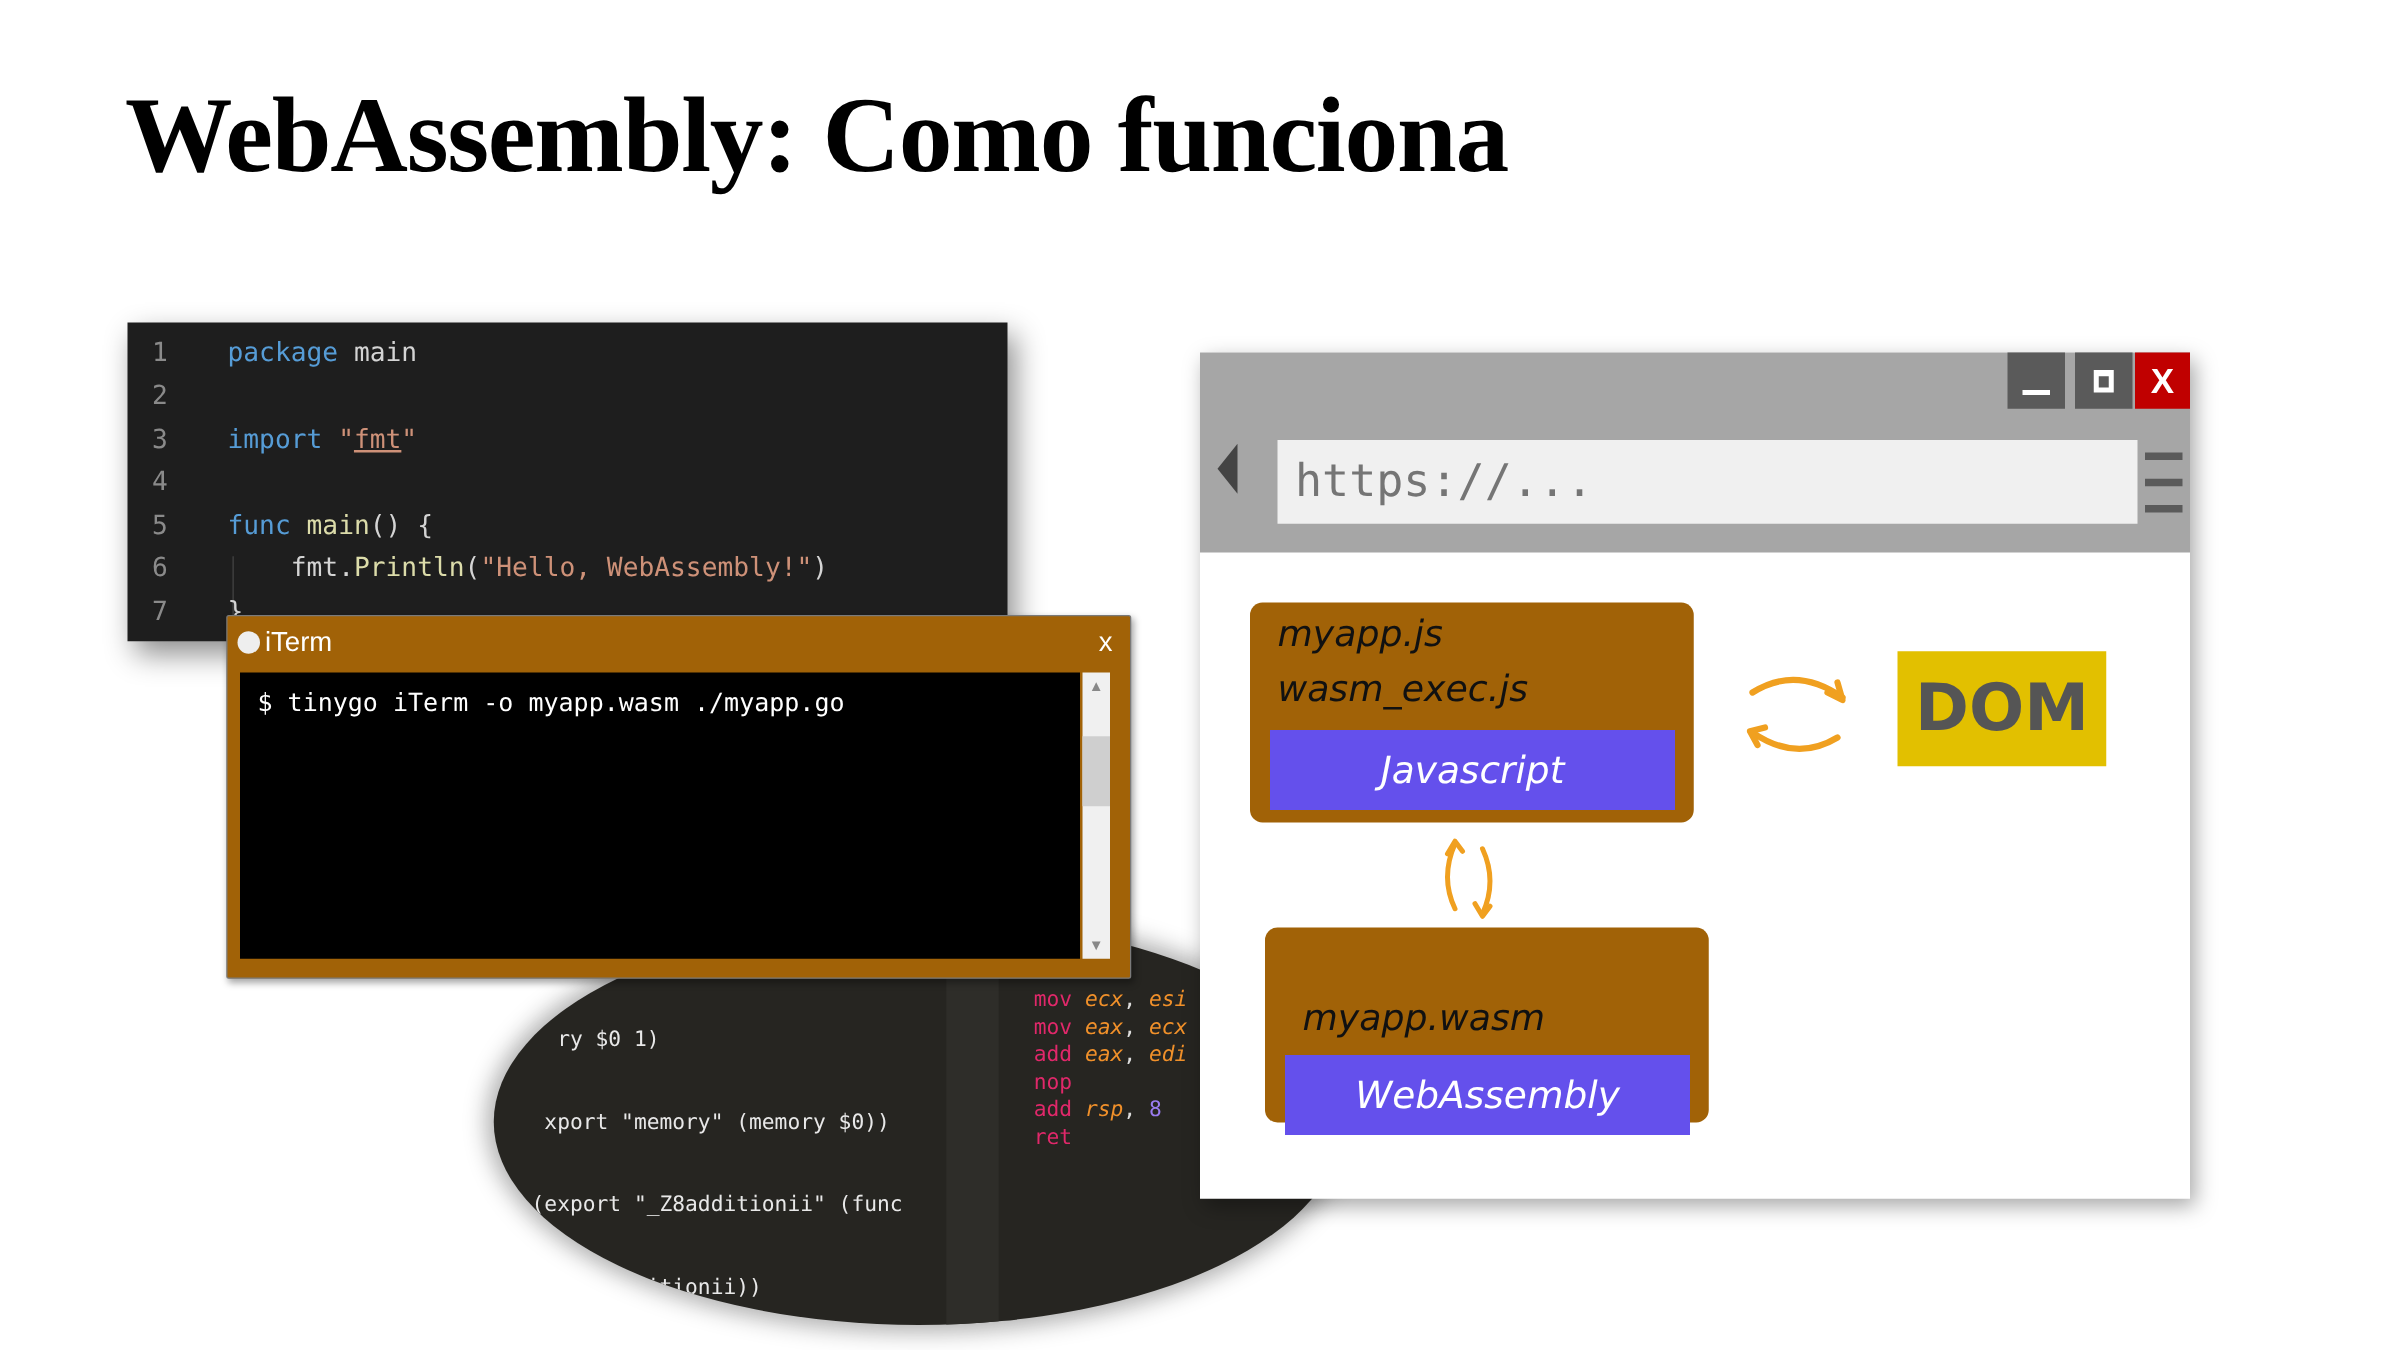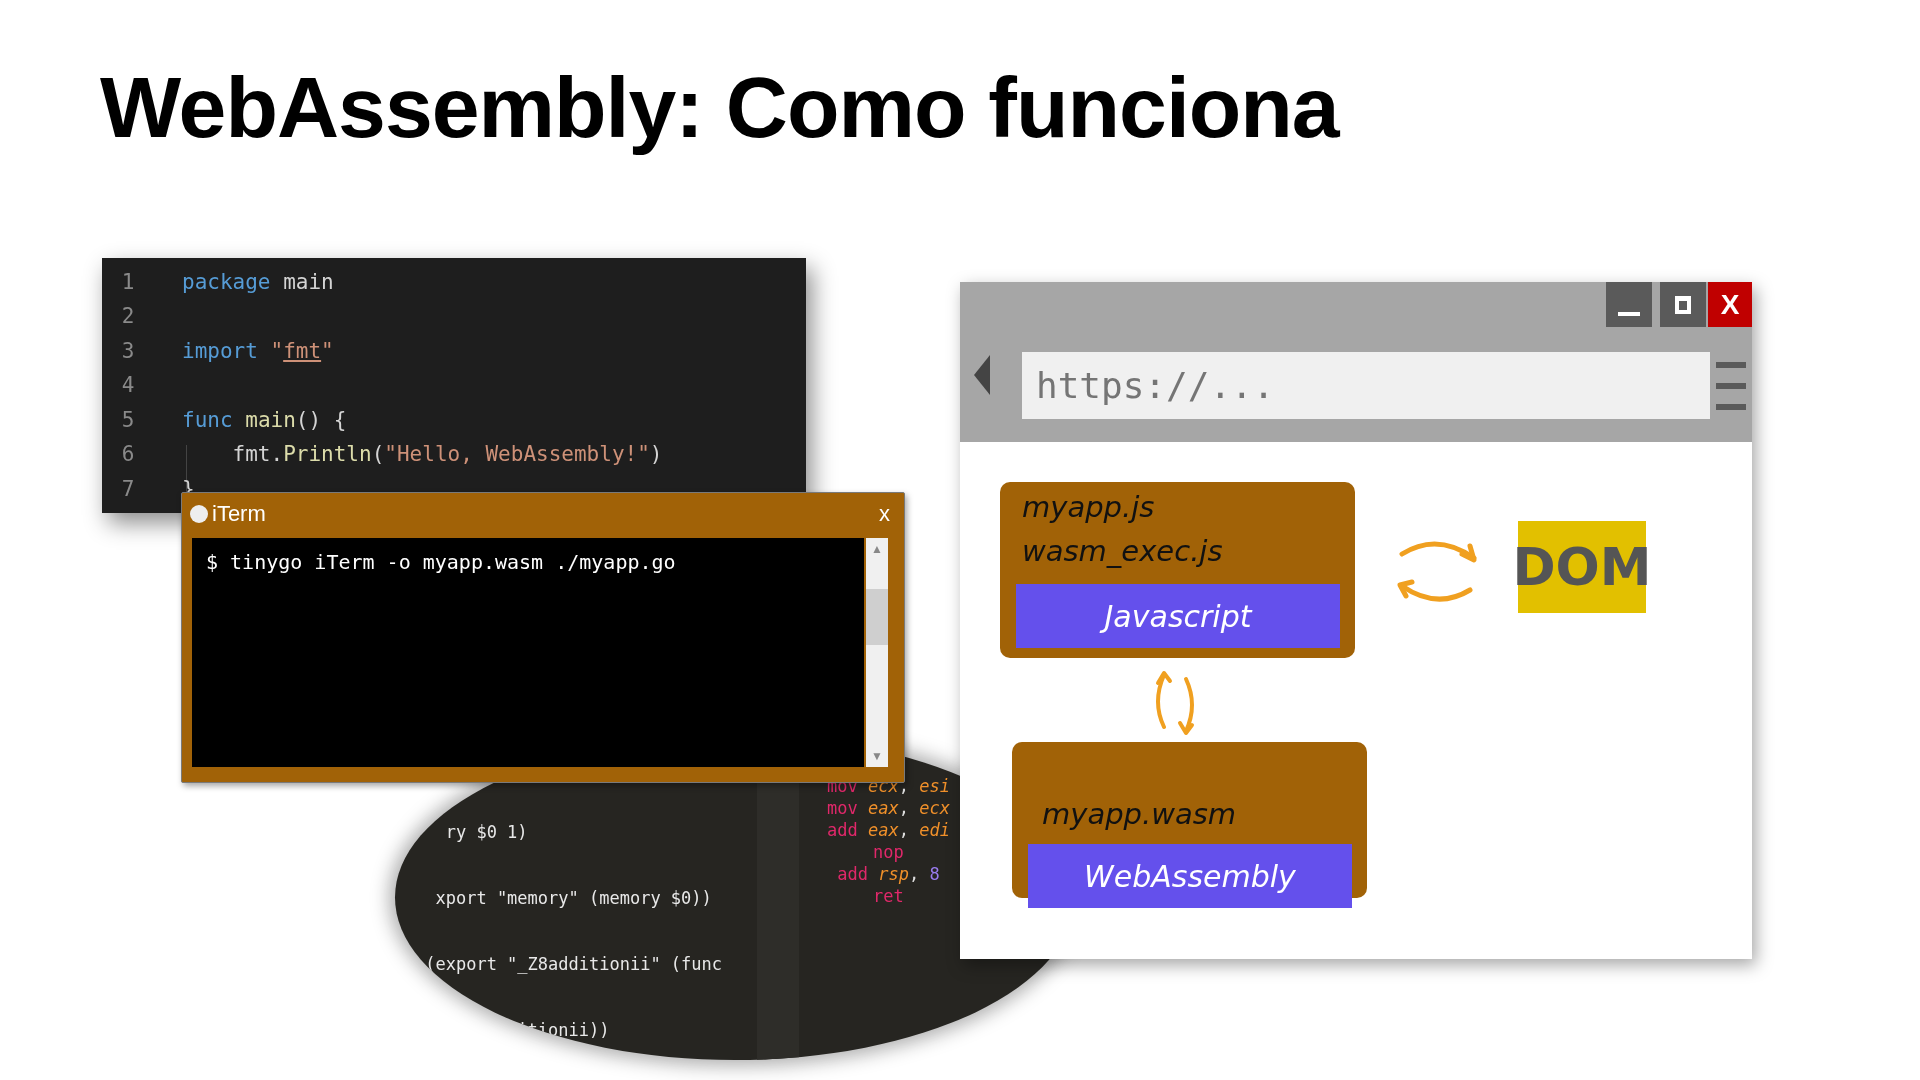--- a/index.html
+++ b/index.html
@@ -1,23 +1,23 @@
 <!DOCTYPE html>
 <html><head>
 <meta charset="utf-8">
 <style>
   html, body { margin:0; padding:0; }
   body { width:1920px; height:1080px; background:#ffffff; position:relative; overflow:hidden; font-family:"Liberation Sans", sans-serif; }
-  .title { position:absolute; left:100px; top:58px; font-size:86px; font-weight:bold; color:#000; letter-spacing:-1px; font-family:Liberation Sans, sans-serif; }
+  .title { position:absolute; left:100px; top:58px; font-size:86px; font-weight:bold; color:#000; letter-spacing:-1px; font-family:Liberation Serif, serif; }
 
   
   .wat-ellipse { position:absolute; left:395px; top:735px; width:680px; height:325px; border-radius:50%; background:#262521; overflow:hidden; box-shadow:0 0 18px 6px rgba(30,30,30,0.35); }
   .wat-divider { position:absolute; left:362px; top:0; width:42px; height:100%; background:#2e2d29; }
   .wat-code { position:absolute; left:20px; top:42px; font-family:"DejaVu Sans Mono", monospace; font-size:17px; line-height:22px; color:#e8e8e8; white-space:pre; }
-  .asm-code { position:absolute; left:432px; top:40px; font-family:"DejaVu Sans Mono", monospace; font-size:17px; line-height:22px; white-space:pre;text-align:center; }
+  .asm-code { position:absolute; left:432px; top:54px; font-family:"DejaVu Sans Mono", monospace; font-size:17px; line-height:22px; white-space:pre; }
   .asm-op { color:#e0286a; }
   .asm-reg { color:#f0902a; font-style:italic; }
   .asm-num { color:#9a7cf0; }
   .asm-punct { color:#ddd; }
 
   
   .editor { position:absolute; left:102px; top:258px; width:704px; height:255px; background:#1e1e1e; box-shadow:6px 10px 22px rgba(0,0,0,0.45); }
   .editor-line { position:absolute; left:0; height:35px; display:flex; align-items:center; font-family:"DejaVu Sans Mono", monospace; font-size:21px; white-space:pre; }
   .ln { width:52px; text-align:center; color:#8a8a8a; }
   .code { position:absolute; left:80px; }
@@ -52,21 +52,21 @@
   .back-arrow { position:absolute; left:14px; top:73px; width:0; height:0; border-top:20px solid transparent; border-bottom:20px solid transparent; border-right:16px solid #444; cursor:pointer; }
   .url-field { position:absolute; left:62px; top:70px; width:688px; height:67px; background:#f0f0f0; border:none; font-family:"DejaVu Sans Mono", monospace; font-size:36px; color:#a0a0a0; padding:0 14px; box-sizing:border-box; }
   .menu-icon { position:absolute; left:756px; top:80px; width:30px; cursor:pointer; }
   .menu-icon span { display:block; height:6px; background:#5a5a5a; margin-bottom:15px; }
 
   .panel { position:absolute; background:#a16207; border-radius:10px;font-style:italic; }
   .panel-js { left:40px; top:200px; width:355px; height:176px; }
   .panel-wasm { left:52px; top:460px; width:355px; height:156px; }
   .file-label { position:absolute; font-family:"DejaVu Sans", sans-serif; font-size:29px; color:#111; }
   .tag { position:absolute; background:#6450ec; color:#fff; font-family:"DejaVu Sans", sans-serif; font-size:30px; display:flex; align-items:center; justify-content:center; }
-  .dom-box { position:absolute; left:558px; top:239px; width:128px; height:92px; background:#e2c000; display:flex; align-items:center; justify-content:center; font-family:"DejaVu Sans", sans-serif; font-weight:bold; font-size:52px; color:#555; }
+  .dom-box { position:absolute; left:558px; top:239px; width:167px; height:92px; background:#e2c000; display:flex; align-items:center; justify-content:center; font-family:"DejaVu Sans", sans-serif; font-weight:bold; font-size:52px; color:#555; }
   .arrows { position:absolute; }
 </style>
 </head>
 <body>
 
 <div class="title">WebAssembly: Como funciona</div>
 
 <div class="wat-ellipse">
   <div class="wat-divider"></div>
   <div class="wat-code">

